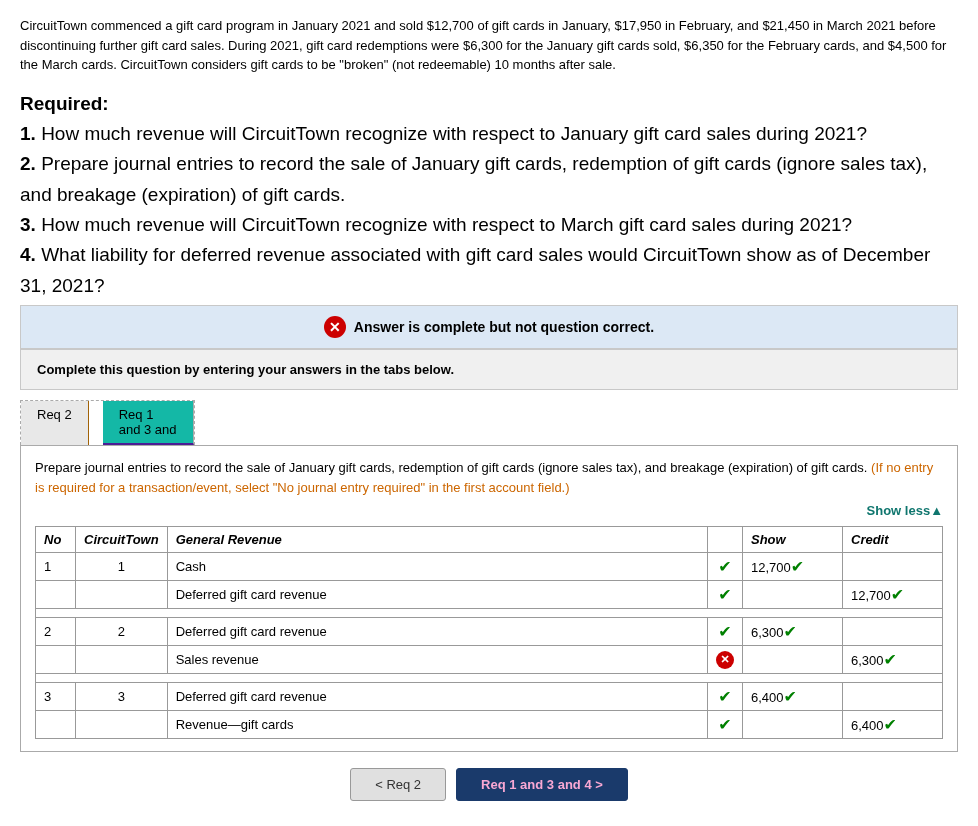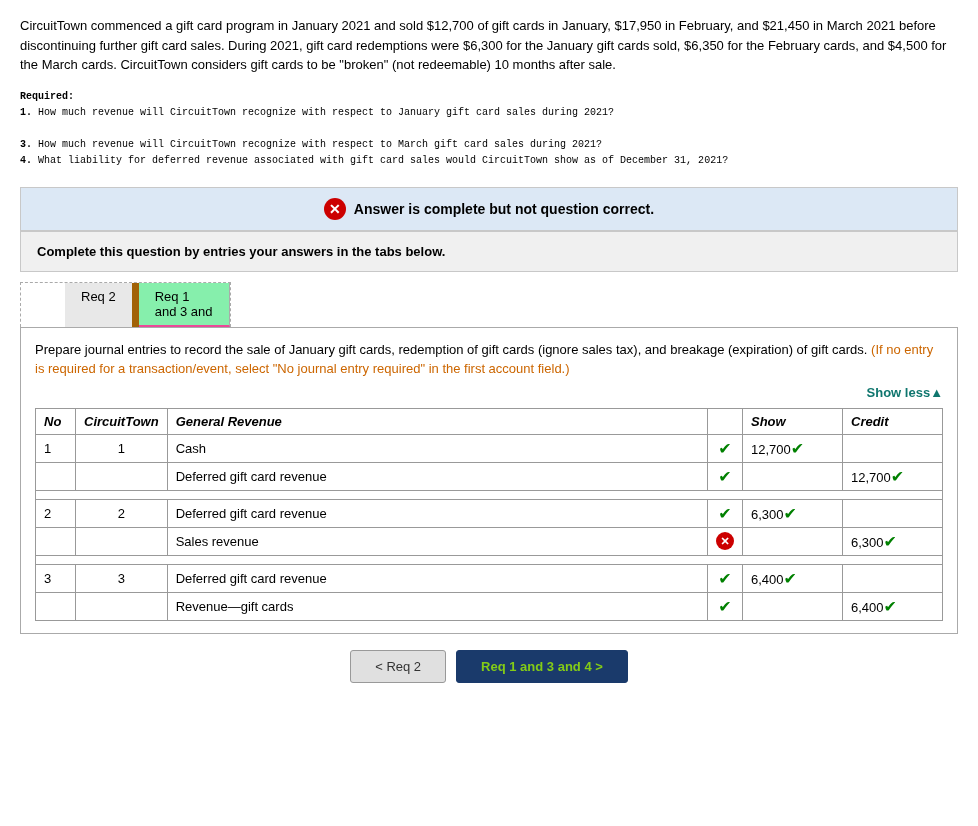--- a/index.html
+++ b/index.html
@@ -11,24 +11,23 @@
       width: 978px;
       min-height: 826px;
       padding: 16px 20px;
     }
     .intro-text {
       font-size: 13px;
       line-height: 1.5;
       margin-bottom: 14px;
     }
     .required-section {
-      margin-bottom: 18px;
-      font-size: 10px;
+      margin-bottom: 4px;
+      font-size: 19px;
       line-height: 1.6;
-      font-family: Liberation Mono, monospace;
     }
     .required-section .req-title {
       font-weight: bold;
     }
     .answer-banner {
       border: 1px solid #c8c8c8;
       background: #dce8f5;
       text-align: center;
       padding: 10px;
       font-weight: bold;
@@ -69,26 +68,26 @@
     }
     .tab {
       padding: 6px 16px;
       font-size: 13px;
       cursor: pointer;
       border: none;
       background: #e8e8e8;
       border-right: 1px solid #aaa;
     }
     .tab.active {
-      background: #86efac;
-      border-bottom: 2px solid #ec4899;
+      background: #14b8a6;
+      border-bottom: 2px solid #4c1d95;
+      margin-left: 14px;
     }
     .tab:first-child {
-      border-right: 7px solid #a16207;
-      margin-left: 44px;
+      border-right: 1px solid #a16207;
     }
     .tab-content-area {
       border: 1px solid #aaa;
       padding: 12px 14px;
       background: #fff;
     }
     .tab-description {
       font-size: 13px;
       line-height: 1.5;
       margin-bottom: 6px;
@@ -161,50 +160,50 @@
       cursor: pointer;
       border: 1px solid #999;
       border-radius: 3px;
     }
     .nav-btn.prev {
       background: #e0e0e0;
       color: #333;
     }
     .nav-btn.next {
       background: #1a3a6b;
-      color: #84cc16;
+      color: #f9a8d4;
       font-weight: bold;
       border-color: #1a3a6b;
     }
     .empty-row td {
       height: 6px;
       border: 1px solid #999;
       background: #fff;
     }
   </style>
 </head>
 <body>
 
 <p class="intro-text">CircuitTown commenced a gift card program in January 2021 and sold $12,700 of gift cards in January, $17,950 in February, and $21,450 in March 2021 before discontinuing further gift card sales. During 2021, gift card redemptions were $6,300 for the January gift cards sold, $6,350 for the February cards, and $4,500 for the March cards. CircuitTown considers gift cards to be "broken" (not redeemable) 10 months after sale.</p>
 
 <div class="required-section">
   <span class="req-title">Required:</span><br>
   <span><b>1.</b> How much revenue will CircuitTown recognize with respect to January gift card sales during 2021?</span><br>
-  <br>
+  <span><b>2.</b> Prepare journal entries to record the sale of January gift cards, redemption of gift cards (ignore sales tax), and breakage (expiration) of gift cards.</span><br>
   <span><b>3.</b> How much revenue will CircuitTown recognize with respect to March gift card sales during 2021?</span><br>
   <span><b>4.</b> What liability for deferred revenue associated with gift card sales would CircuitTown show as of December 31, 2021?</span>
 </div>
 
 <div class="answer-banner">
   <span class="x-icon">✕</span>
   <span>Answer is complete but not question correct.</span>
 </div>
 
 <div class="complete-section">
-  <span>Complete this question by entries your answers in the tabs below.</span>
+  <span>Complete this question by entering your answers in the tabs below.</span>
 </div>
 
 <div class="tabs-container">
   <div class="tab">Req 2</div>
   <div class="tab active">Req 1<br>and 3 and</div>
 </div>
 
 <div class="tab-content-area">
 
   <div class="tab-description">

